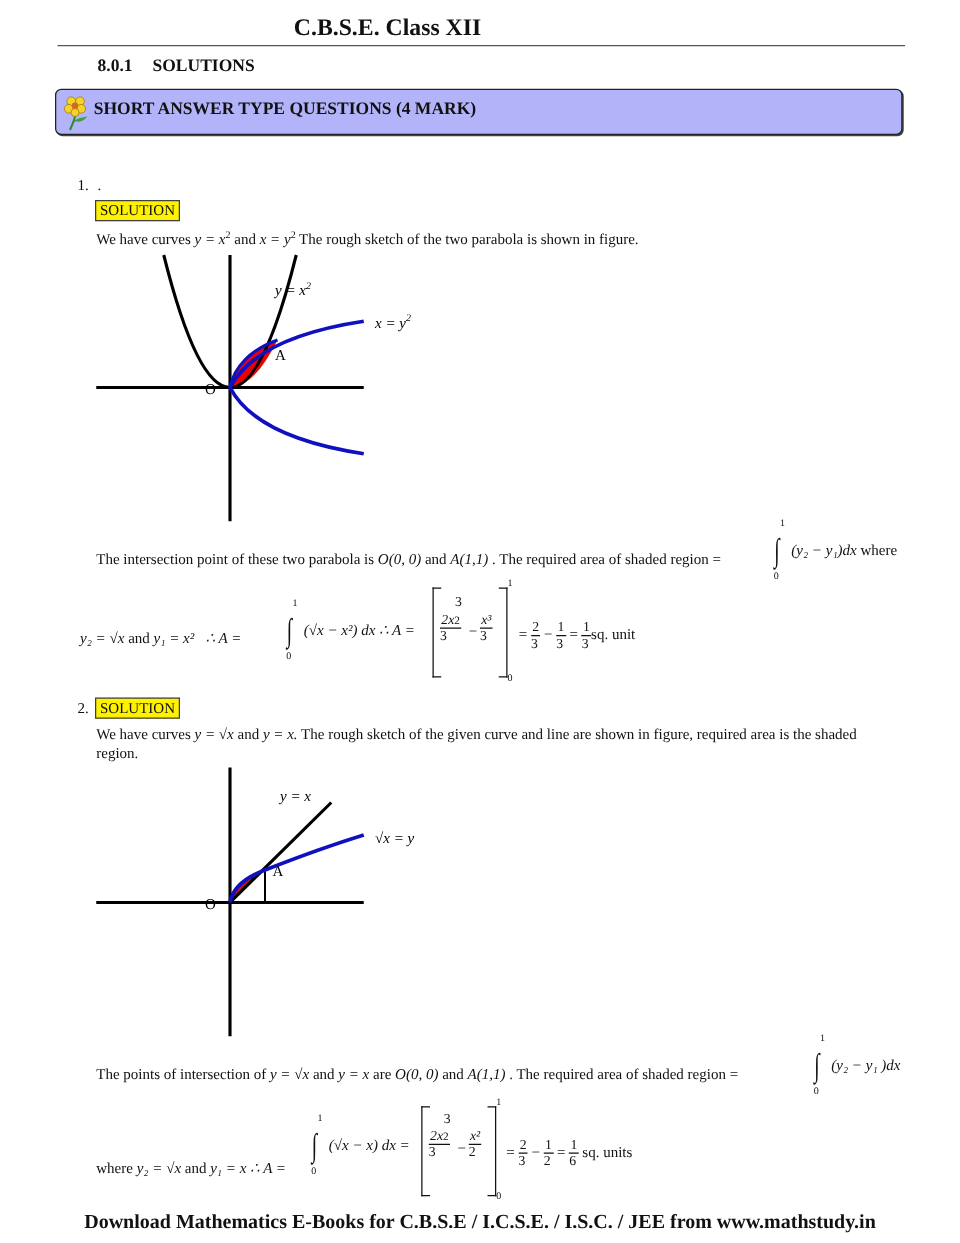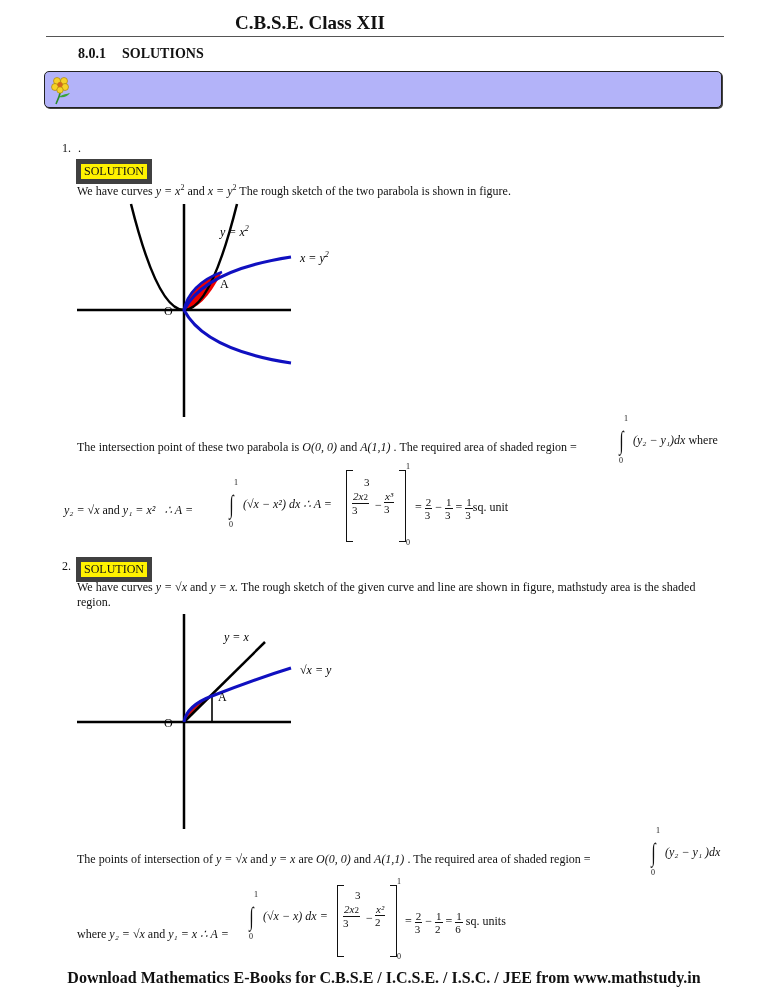--- a/index.html
+++ b/index.html
@@ -9,21 +9,21 @@
   .hdr { left:0; width:620px; top:12px; text-align:center; font-weight:bold; font-size:19px; }
   .hrule { left:46px; width:678px; top:36px; height:1px; background:#555; }
   .sec { left:46px; top:46px; font-weight:bold; font-size:14px;margin-left:32px; }
   .sec .num { display:inline-block; width:44px; }
   .banner { left:44px; top:71px; width:676px; height:35px; background:#b3b3f9;
             border:1.5px solid #222; border-radius:5px; box-shadow:1px 1px 0 #444; }
   .banner .lbl { position:absolute; left:30px; top:8px; font-weight:bold; font-size:14px; }
   .banner .flower { position:absolute; left:4px; top:3px; width:24px; height:30px; }
   .t { font-size:12px; white-space:nowrap; }
   .it { font-style:italic; }
-  .badge { background:#fff200; border:5px solid #404040; padding:0 3px; font-size:12px; line-height:15px; display:inline-block; }
+  .badge { background:#fff200; border:1px solid #404040; padding:0 3px; font-size:12px; line-height:15px; display:inline-block; }
   .frac { display:inline-block; text-align:left; vertical-align:middle; font-size:11px; line-height:12px; }
   .frac .n { display:block; border-bottom:0.8px solid #111; padding:0 1px; }
   .frac .d { display:block; }
   .intg { display:inline-block; position:relative; width:12px; height:30px; vertical-align:middle; }
   .intg .s { position:absolute; left:0; top:2px; font-size:26px; line-height:26px; font-style:italic; transform:scaleX(0.6); }
   .intg .up { position:absolute; left:6px; top:-12px; font-size:8px; }
   .intg .lo { position:absolute; left:1px; top:30px; font-size:8px; }
   .brk { position:absolute; border:1px solid #111; }
   .sm { font-size:8px; }
   .footer { left:0; width:768px; top:969px; text-align:center; font-weight:bold; font-size:16px; }
@@ -42,20 +42,21 @@
   <svg class="flower" viewBox="0 0 24 30">
     <path d="M12 14 C11 20 9 25 7 29" stroke="#2a8a2a" stroke-width="1.6" fill="none"></path>
     <path d="M10 22 C14 19 18 19 21 18 C18 22 14 23 10 22Z" fill="#3aa33a"></path>
     <circle cx="8" cy="6" r="3.5" fill="#f5d22a" stroke="#a07800" stroke-width="0.6"></circle>
     <circle cx="15" cy="6" r="3.5" fill="#f5d22a" stroke="#a07800" stroke-width="0.6"></circle>
     <circle cx="6" cy="12" r="3.5" fill="#f5d22a" stroke="#a07800" stroke-width="0.6"></circle>
     <circle cx="16" cy="12" r="3.5" fill="#f5d22a" stroke="#a07800" stroke-width="0.6"></circle>
     <circle cx="11" cy="15" r="3.2" fill="#f5d22a" stroke="#a07800" stroke-width="0.6"></circle>
     <circle cx="11" cy="9.5" r="2.6" fill="#d2691e"></circle>
   </svg>
+  <span class="lbl">SHORT ANSWER TYPE QUESTIONS (4 MARK)</span>
 </div>
 
 <div class="abs t" style="left:62px;top:141px;">
   <span>1.</span>
   <span style="margin-left:4px;">.</span>
 </div>
 <div class="abs" style="left:76px;top:159px;">
   <span class="badge">SOLUTION</span>
 </div>
 <div class="abs t" style="left:77px;top:183px;">
@@ -131,21 +132,21 @@
 
 <div class="abs t" style="left:62px;top:559px;">2.</div>
 <div class="abs" style="left:76px;top:557px;">
   <span class="badge">SOLUTION</span>
 </div>
 <div class="abs t" style="left:77px;top:580px;">
   <span>We have curves</span>
   <span class="it">y = √x</span>
   <span>and</span>
   <span class="it">y = x.</span>
-  <span>The rough sketch of the given curve and line are shown in figure, mathstudy area is the shaded</span>
+  <span>The rough sketch of the given curve and line are shown in figure, required area is the shaded</span>
 </div>
 <div class="abs t" style="left:77px;top:595px;">region.</div>
 
 <svg class="abs" style="left:70px;top:610px;" width="290" height="225">
 
   <path d="M114 112 C116 100 126 92 142 86 L114 112 Z" fill="#cc1010"></path>
   <line x1="7" y1="112" x2="221" y2="112" stroke="#000" stroke-width="2.5"></line>
   <line x1="114" y1="4" x2="114" y2="219" stroke="#000" stroke-width="2.5"></line>
   <line x1="114" y1="112" x2="195" y2="32" stroke="#000" stroke-width="2.5"></line>
   <line x1="142" y1="86" x2="142" y2="112" stroke="#000" stroke-width="1.6"></line>

